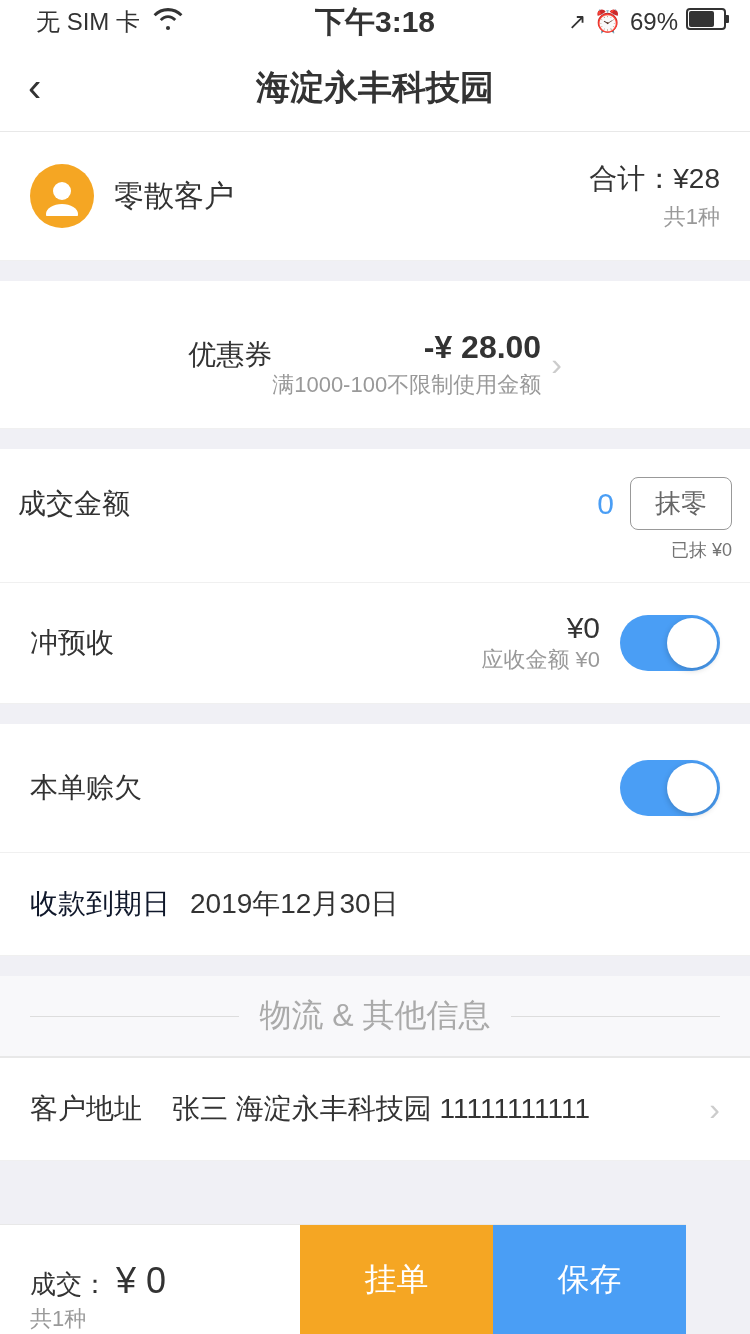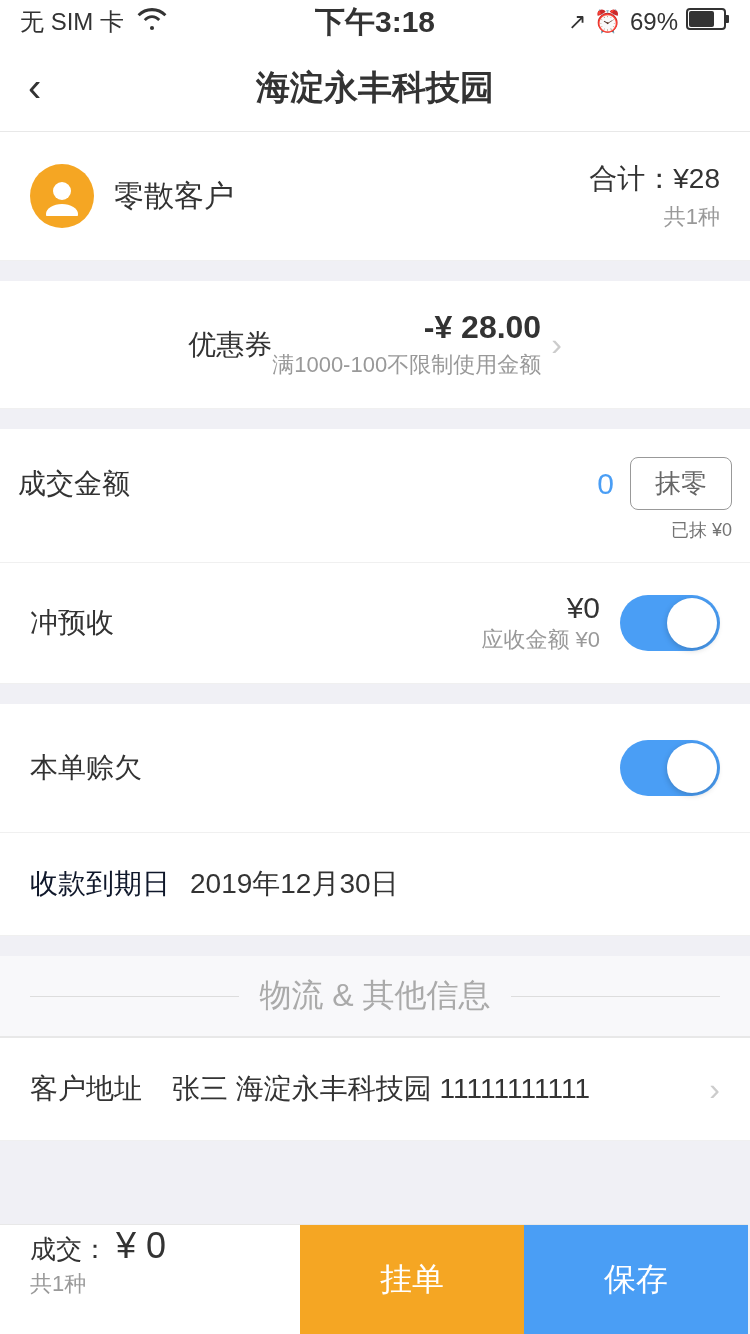--- a/index.html
+++ b/index.html
@@ -23,20 +23,21 @@
       align-items: center;
       justify-content: space-between;
       padding: 0 20px;
       font-size: 24px;
       color: #333;
     }
     .status-bar-left {
       display: flex;
       align-items: center;
       gap: 10px;
+      margin-left: 16px;
     }
     .status-bar-center {
       font-size: 30px;
       font-weight: 600;
       position: absolute;
       left: 50%;
       transform: translateX(-50%);
     }
     .status-bar-right {
       display: flex;
@@ -170,20 +171,21 @@
       display: flex;
       align-items: center;
       justify-content: center;
       padding: 28px 30px;
       border-bottom: 1px solid #f0f0f0;
     }
     .coupon-right {
       display: flex;
       align-items: center;
       gap: 10px;
+      margin-top: 20px;
     }
     .coupon-value-block {
       text-align: right;
     }
 
     
     .deal-row {
       background: #fff;
       padding: 0 18px;
       border-bottom: 1px solid #f0f0f0;
@@ -307,25 +309,25 @@
       display: flex;
       align-items: center;
       gap: 10px;
     }
 
     
     .bottom-bar {
       position: fixed;
       bottom: 0;
       left: 0;
-      width: 748px;
+      width: 686px;
       height: 110px;
       background: #fff;
       display: flex;
-      align-items: flex-start;
+      align-items: flex-end;
       border-top: 1px solid #e8e8e8;
     }
     .bottom-info {
       flex: 0 0 300px;
       padding: 0 30px;
     }
     .bottom-deal-label {
       font-size: 26px;
       color: #333;
     }

